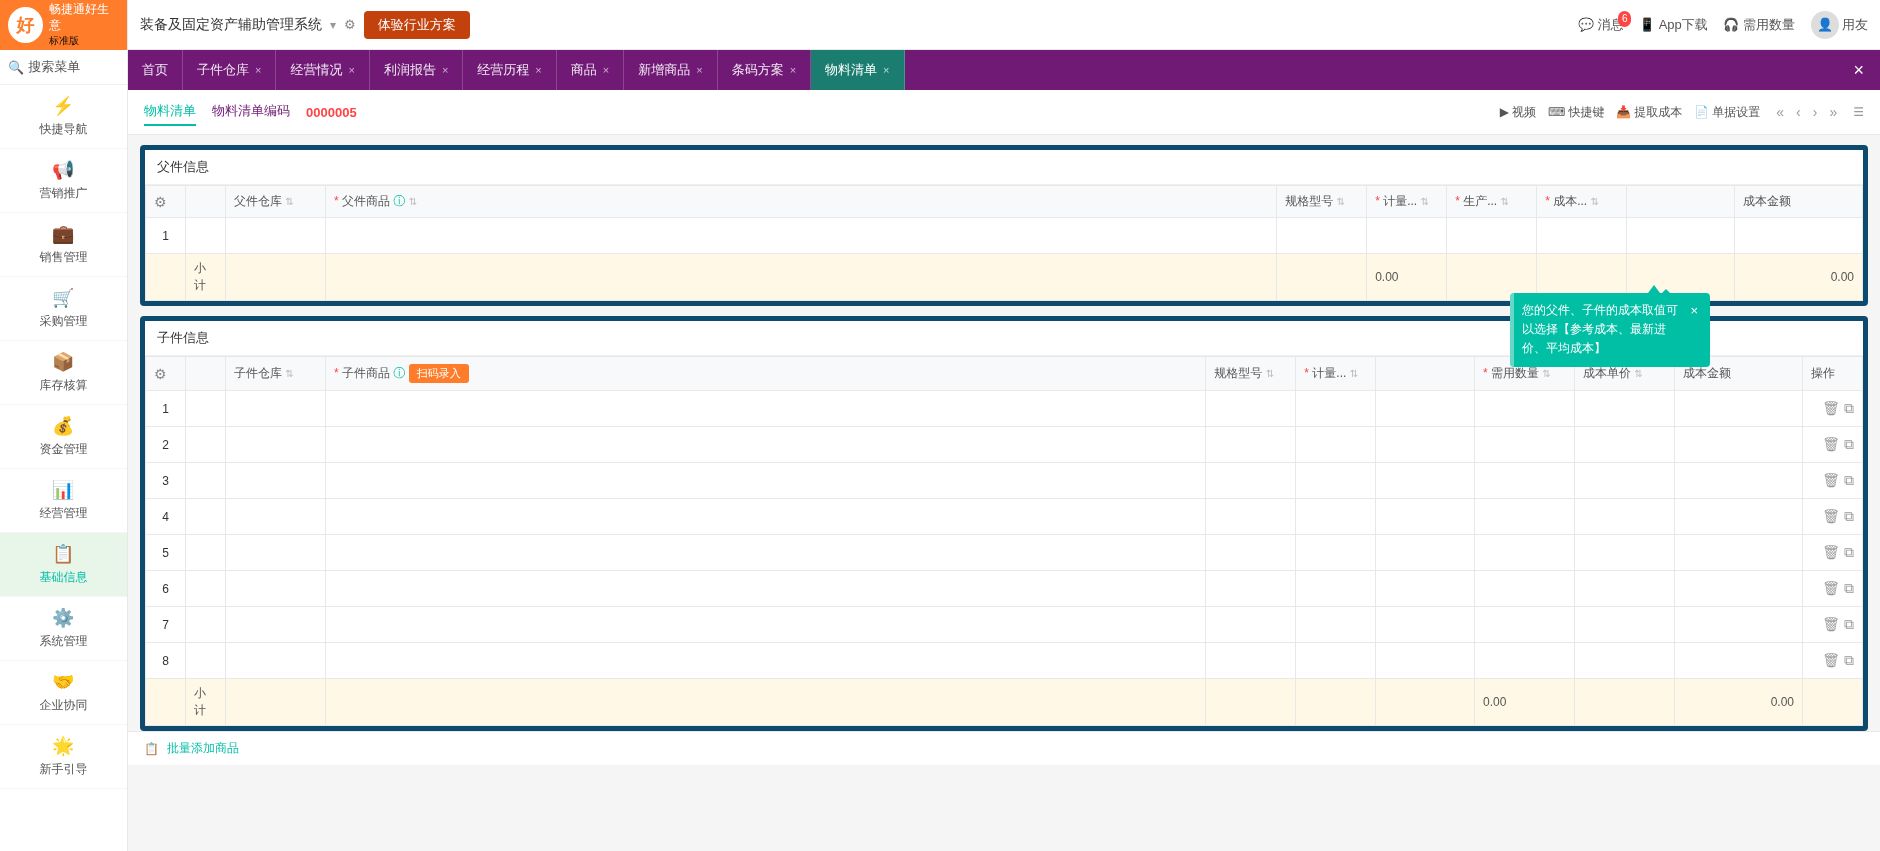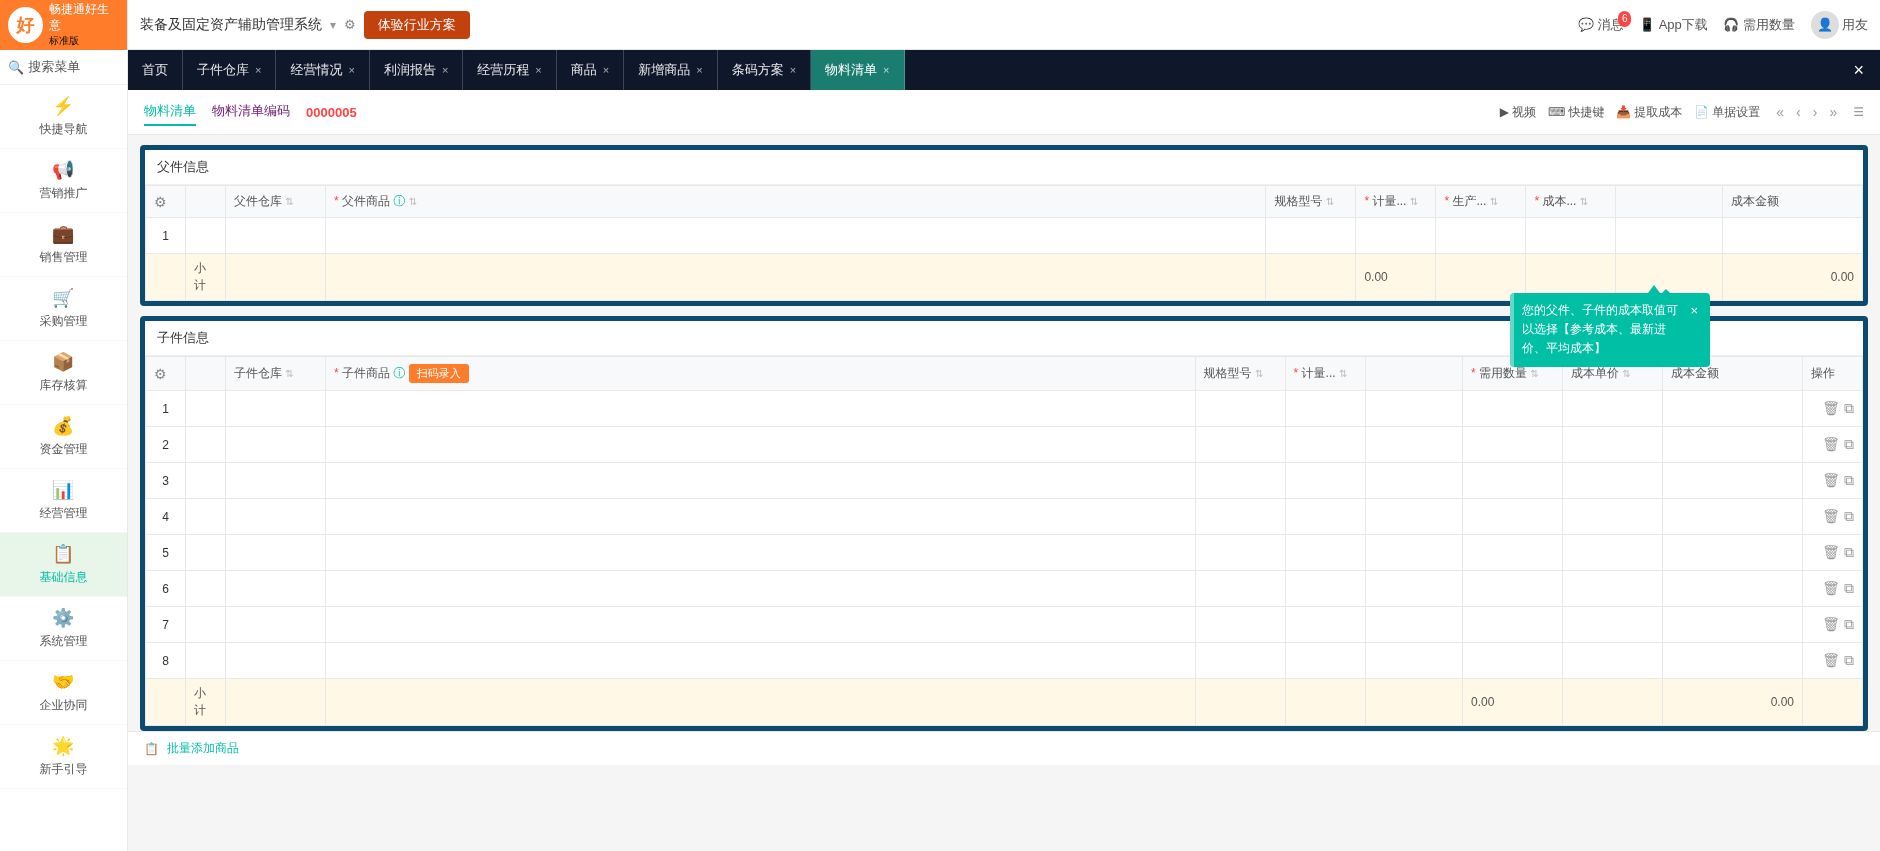--- a/index.html
+++ b/index.html
@@ -117,21 +117,21 @@
       border-radius: 50%;
       background: #ddd;
       display: flex;
       align-items: center;
       justify-content: center;
       color: #888;
     }
 
     
     .nav-tabs {
-      background: #0f172a;
+      background: #701a75;
       display: flex;
       align-items: center;
       padding: 0;
       height: 40px;
       overflow-x: auto;
     }
     .nav-tab {
       padding: 0 14px;
       height: 40px;
       display: flex;
@@ -314,21 +314,21 @@
     }
 
     .gear-icon { font-size: 14px; color: #888; cursor: pointer; }
 
     .col-warehouse { width: 100px; }
     .col-product { min-width: 150px; }
     .col-spec { width: 90px; }
     .col-unit { width: 80px; }
     .col-prod { width: 90px; }
     .col-cost { width: 90px; }
-    .col-costamt { width: 140px; text-align: right; }
+    .col-costamt { width: 128px; text-align: right; }
     .col-qty { width: 100px; }
     .col-unitcost { width: 100px; }
     .col-ops { width: 60px; }
 
     .teal-arrow {
       width: 0;
       height: 0;
       border-left: 6px solid transparent;
       border-right: 6px solid transparent;
       border-bottom: 8px solid #00bfa5;

